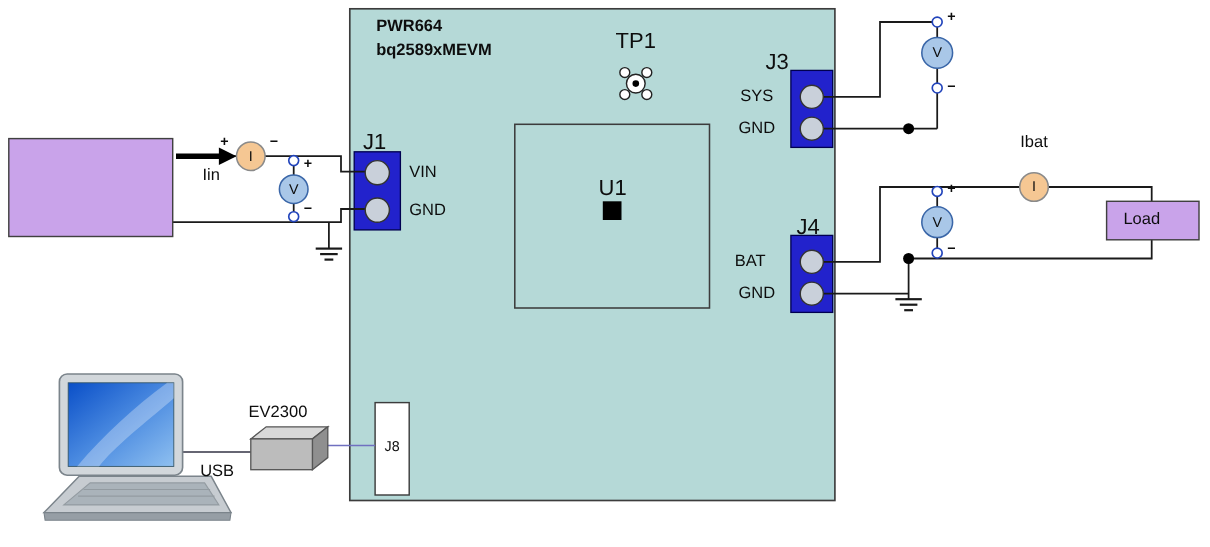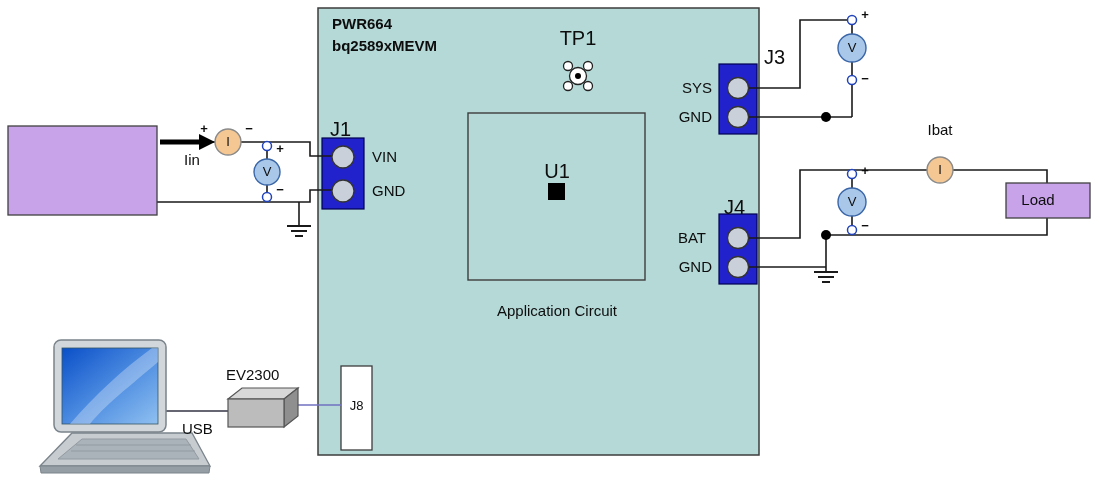--- a/index.html
+++ b/index.html
@@ -1,23 +1,23 @@
 <!DOCTYPE html>
 <html><head>
 <meta charset="utf-8">
 <title>EVM Test Setup Diagram</title>
 <style>
   html,body{margin:0;padding:0;background:#fff;}
   .stage{position:relative;width:1100px;height:497px;background:#ffffff;
          font-family:"Liberation Sans",sans-serif;overflow:hidden;}
   .stage svg{position:absolute;left:0;top:0;}
   .t{position:absolute;font-size:15px;color:#0d0d0d;line-height:1.2;white-space:nowrap;}
-  .b{font-weight:bold;}
+  .b{font-weight:bold;margin-left:10px;}
   .c{text-align:center;}
-  .r{text-align:right;}
+  .r{text-align:center;}
   .s13{font-size:13px;}
   .s14{font-size:20px;}
   .mltr{font-size:13px;width:16px;text-align:center;}
   .sign{font-size:13px;font-weight:bold;width:14px;text-align:center;}
 </style>
 </head>
 <body>
 
 <div class="stage">
 
@@ -129,26 +129,25 @@
       <line x1="76" y1="445" x2="191" y2="445" stroke="#939ba1" stroke-width="1"></line>
       <line x1="71" y1="451" x2="195" y2="451" stroke="#939ba1" stroke-width="1"></line>
       <polygon points="40,466 210,466 209,473 41,473" fill="#969ea5" stroke="#7b848b" stroke-width="1"></polygon>
     </g>
   </svg>
 
   <div class="t b" style="left:332px;top:15px">PWR664</div>
   <div class="t b" style="left:332px;top:37px">bq2589xMEVM</div>
   <div class="t c s14" style="left:556px;top:26px;width:44px">TP1</div>
   <div class="t c s14" style="left:542px;top:159px;width:30px">U1</div>
-  <div class="t c" style="left:464px;top:302px;width:186px">Application Circuit</div>
 
   <div class="t s14" style="left:330px;top:117px">J1</div>
   <div class="t" style="left:372px;top:148px">VIN</div>
   <div class="t" style="left:372px;top:182px">GND</div>
-  <div class="t s14" style="left:764px;top:45px">J3</div>
+  <div class="t s14" style="left:696px;top:45px">J3</div>
   <div class="t r" style="left:664px;top:79px;width:48px">SYS</div>
   <div class="t r" style="left:664px;top:108px;width:48px">GND</div>
   <div class="t s14" style="left:724px;top:195px">J4</div>
   <div class="t r" style="left:658px;top:229px;width:48px">BAT</div>
   <div class="t r" style="left:664px;top:258px;width:48px">GND</div>
   <div class="t c s13" style="left:341px;top:398px;width:31px">J8</div>
 
   <div class="t c" style="left:1006px;top:191px;width:64px">Load</div>
   <div class="t" style="left:182px;top:420px">USB</div>
   <div class="t" style="left:226px;top:366px">EV2300</div>

